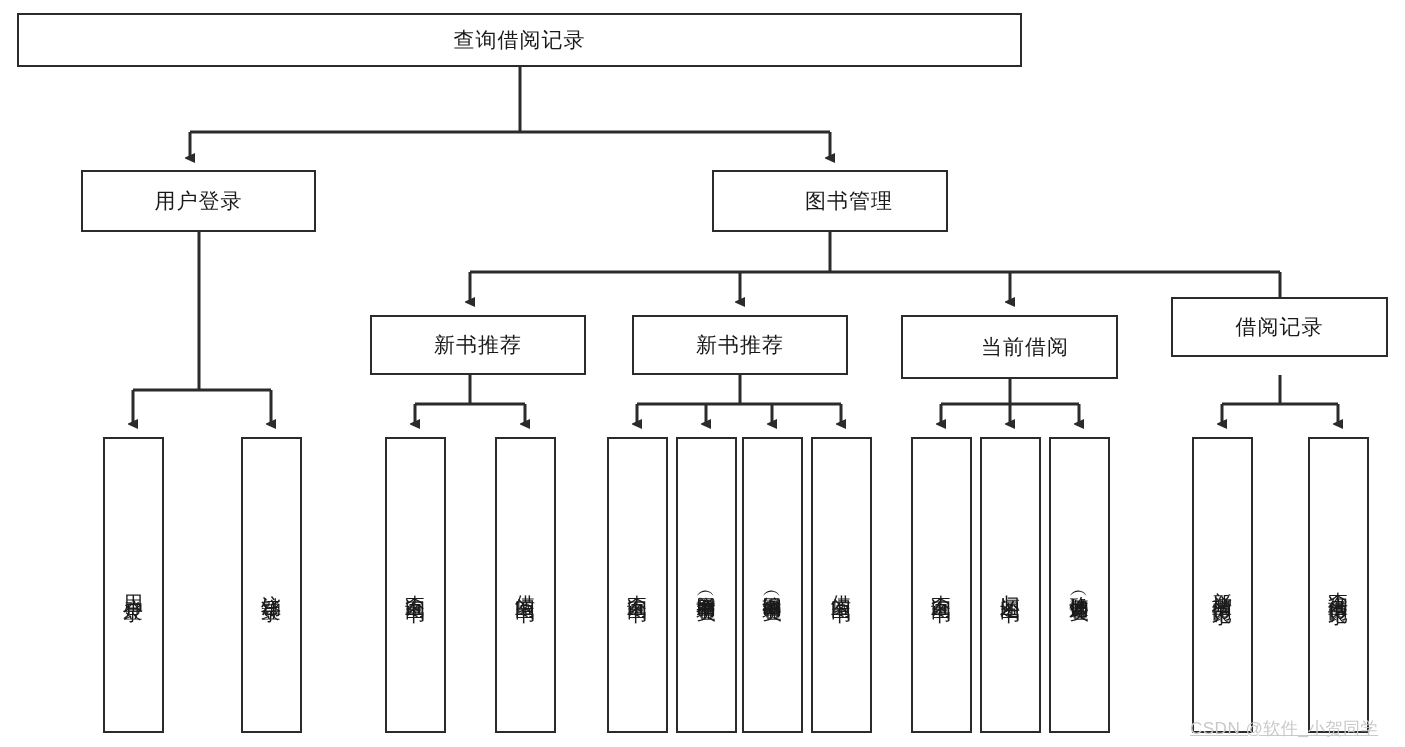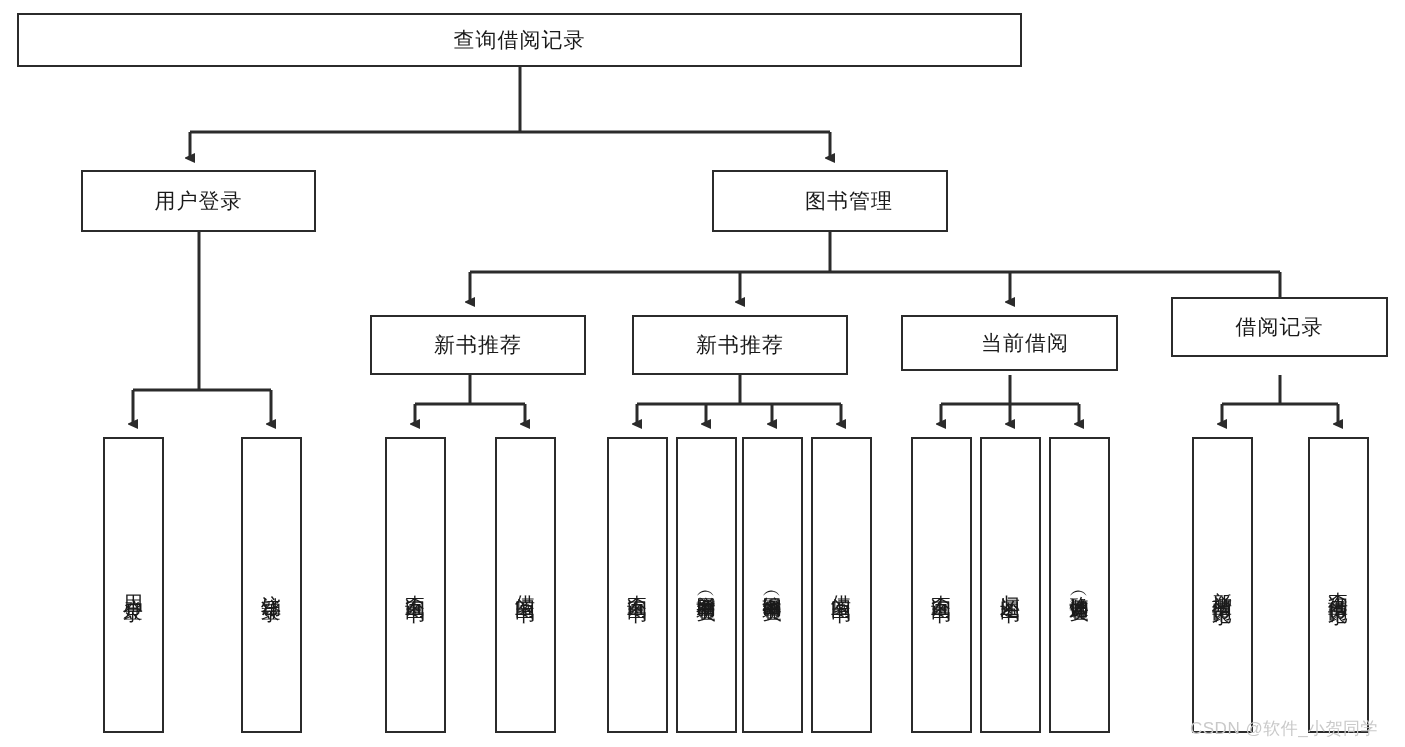--- a/index.html
+++ b/index.html
@@ -120,21 +120,21 @@
   <div class="node horizontal" style="left:712px;top:170px;width:236px;height:62px;padding-left:38px;">
     <span class="label">图书管理</span>
   </div>
 
   <div class="node horizontal" style="left:362px;top:315px;width:216px;height:60px;margin-left:8px;">
     <span class="label">新书推荐</span>
   </div>
   <div class="node horizontal" style="left:632px;top:315px;width:216px;height:60px;">
     <span class="label">新书推荐</span>
   </div>
-  <div class="node horizontal" style="left:901px;top:315px;width:217px;height:56px;padding-left:31px;">
+  <div class="node horizontal" style="left:901px;top:315px;width:217px;height:64px;padding-left:31px;">
     <span class="label">当前借阅</span>
   </div>
   <div class="node horizontal" style="left:1171px;top:297px;width:217px;height:60px;">
     <span class="label">借阅记录</span>
   </div>
 
   <div class="node vertical" style="left:103px;top:437px;width:61px;height:296px;">
     <span class="label">用户登录</span>
   </div>
   <div class="node vertical" style="left:241px;top:437px;width:61px;height:296px;">
@@ -171,15 +171,15 @@
     <span class="label">确认归还（管理员）</span>
   </div>
 
   <div class="node vertical" style="left:1192px;top:437px;width:61px;height:296px;">
     <span class="label">新增借阅记录</span>
   </div>
   <div class="node vertical" style="left:1308px;top:437px;width:61px;height:296px;">
     <span class="label">查询借阅记录</span>
   </div>
 
-  <div class="watermark" style="left:1190px;top:717px;">CSDN @软件_小贺同学</div>
+  <div class="watermark" style="left:1190px;top:717px;text-decoration:underline;">CSDN @软件_小贺同学</div>
 
 </div>
 
 </body></html>

